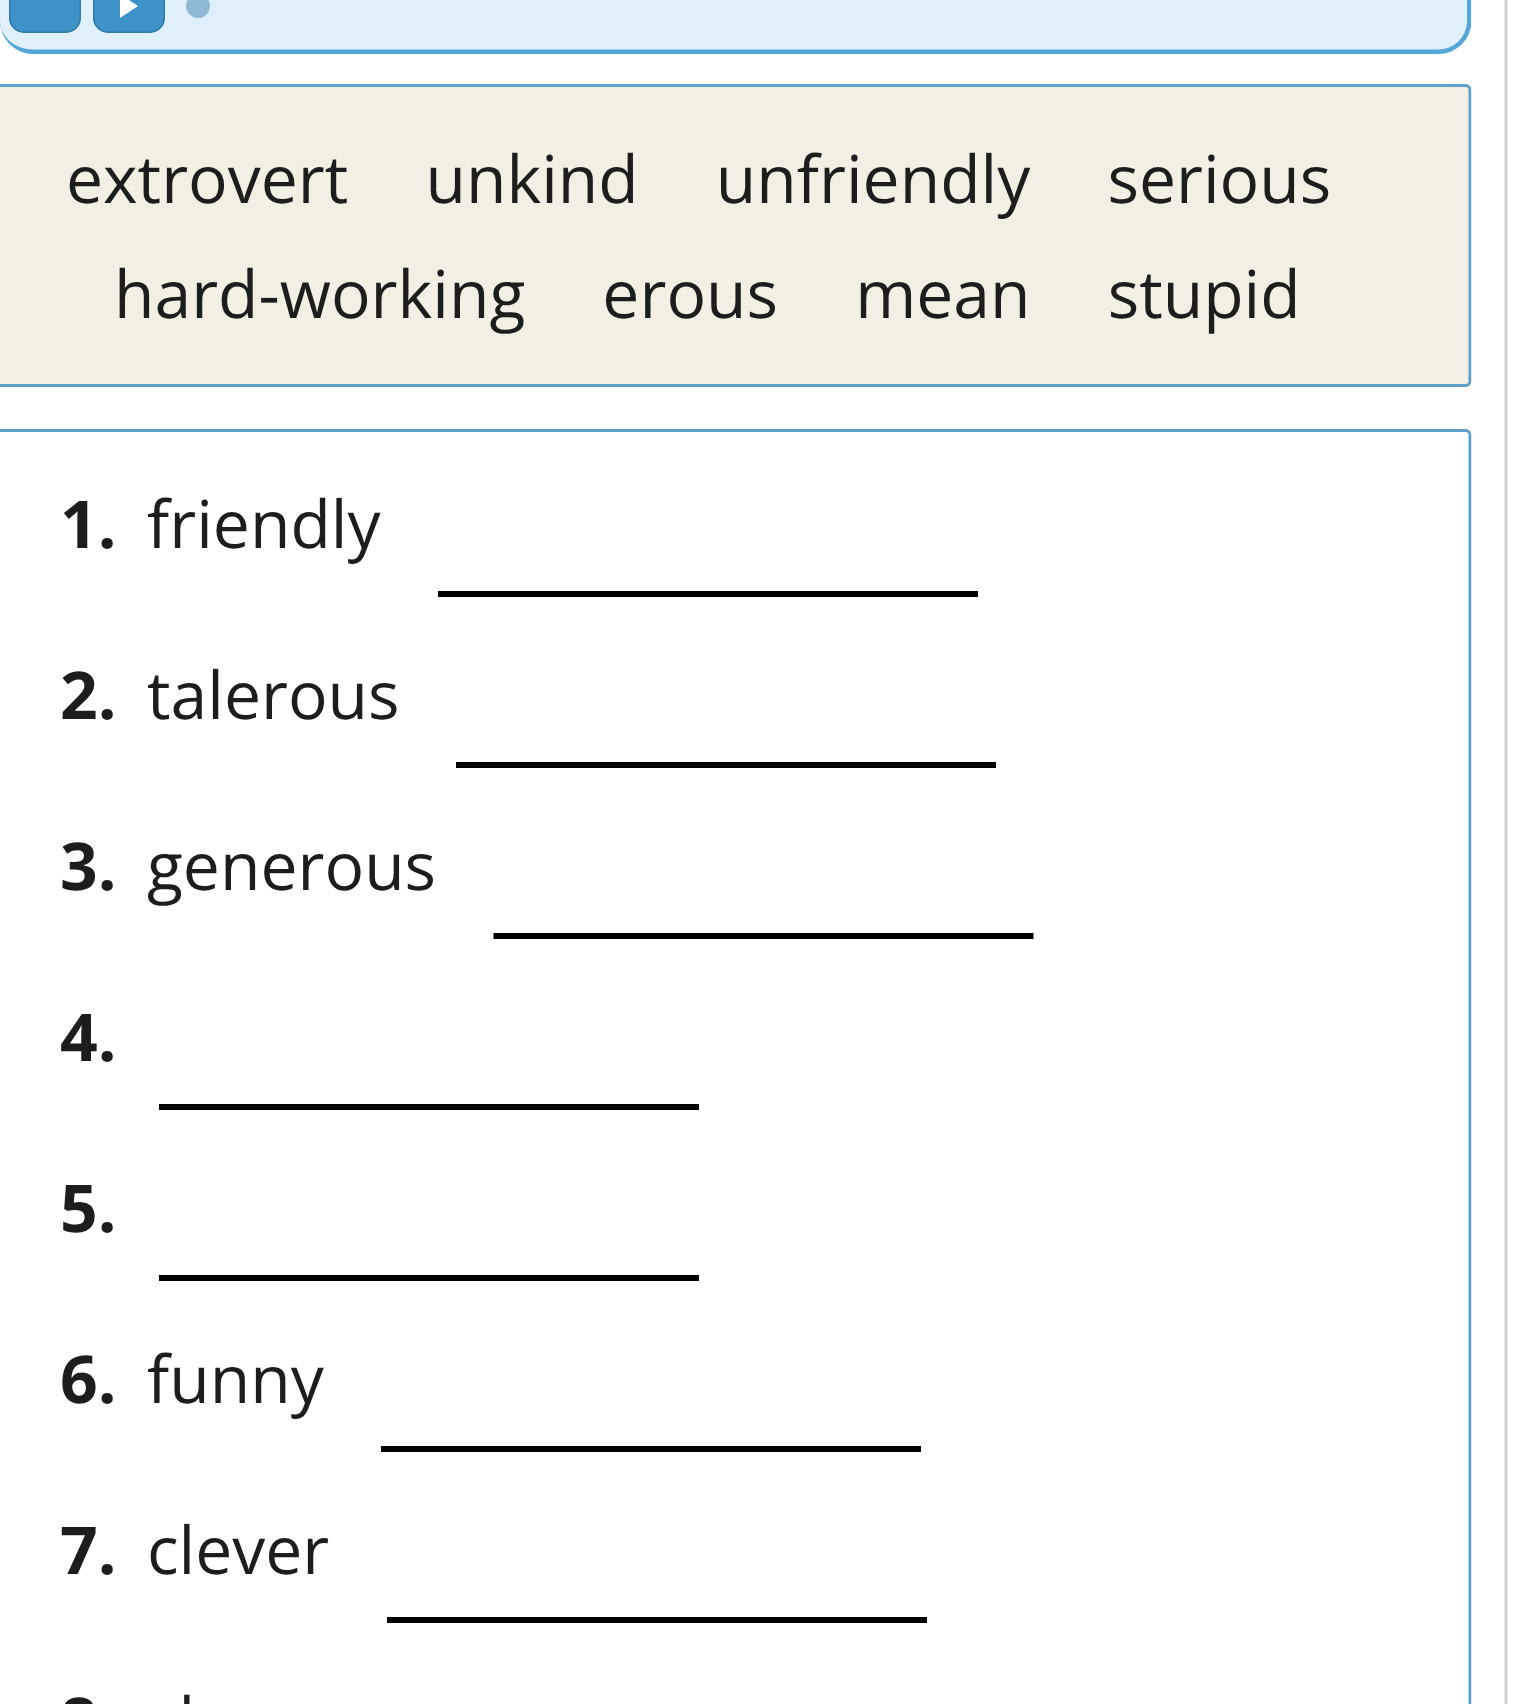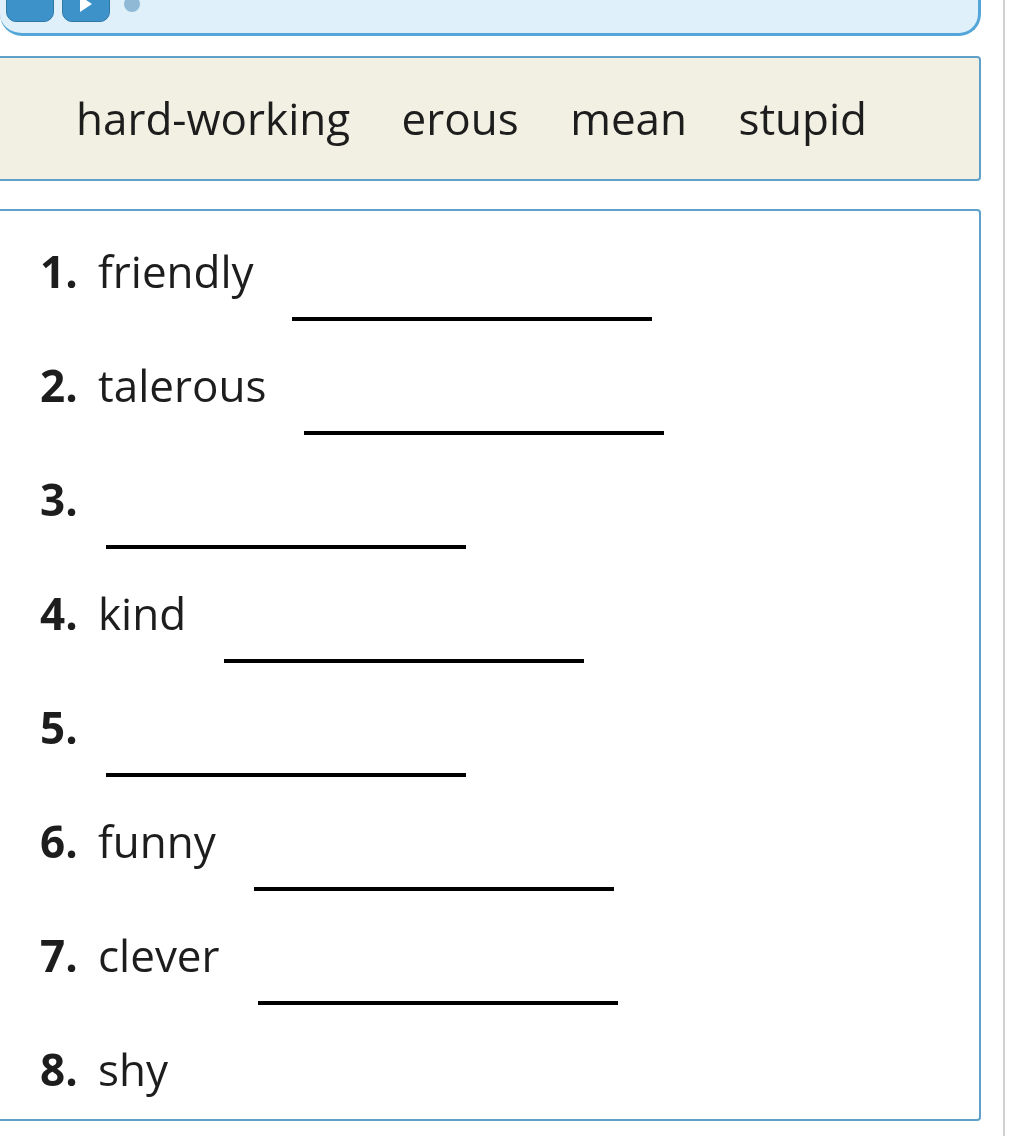--- a/index.html
+++ b/index.html
@@ -127,20 +127,26 @@
     <div class="audio-controls">
       <div class="audio-btn"></div>
       <div class="audio-btn">
         <div class="play-triangle"></div>
       </div>
       <div class="audio-dot"></div>
     </div>
   </div>
 
   <div class="word-bank">
+    <div>
+      <span>extrovert</span>
+      <span>unkind</span>
+      <span>unfriendly</span>
+      <span>serious</span>
+    </div>
     <div class="row2">
       <span>hard-working</span>
       <span>erous</span>
       <span>mean</span>
       <span>stupid</span>
     </div>
   </div>
 
   <div class="exercise">
 
@@ -151,26 +157,26 @@
     </div>
 
     <div class="item">
       <span class="num">2.</span>
       <span class="word"><span class="ul">tal</span><span>erous</span></span>
       <span class="blank"></span>
     </div>
 
     <div class="item">
       <span class="num">3.</span>
+      <span class="word"><span class="ul">gen</span><span>erous</span></span>
       <span class="blank"></span>
     </div>
 
     <div class="item">
       <span class="num">4.</span>
-      <span class="word"><span class="ul"></span><span>kind</span></span>
       <span class="blank"></span>
     </div>
 
     <div class="item">
       <span class="num">5.</span>
       <span class="blank"></span>
     </div>
 
     <div class="item">
       <span class="num">6.</span>

